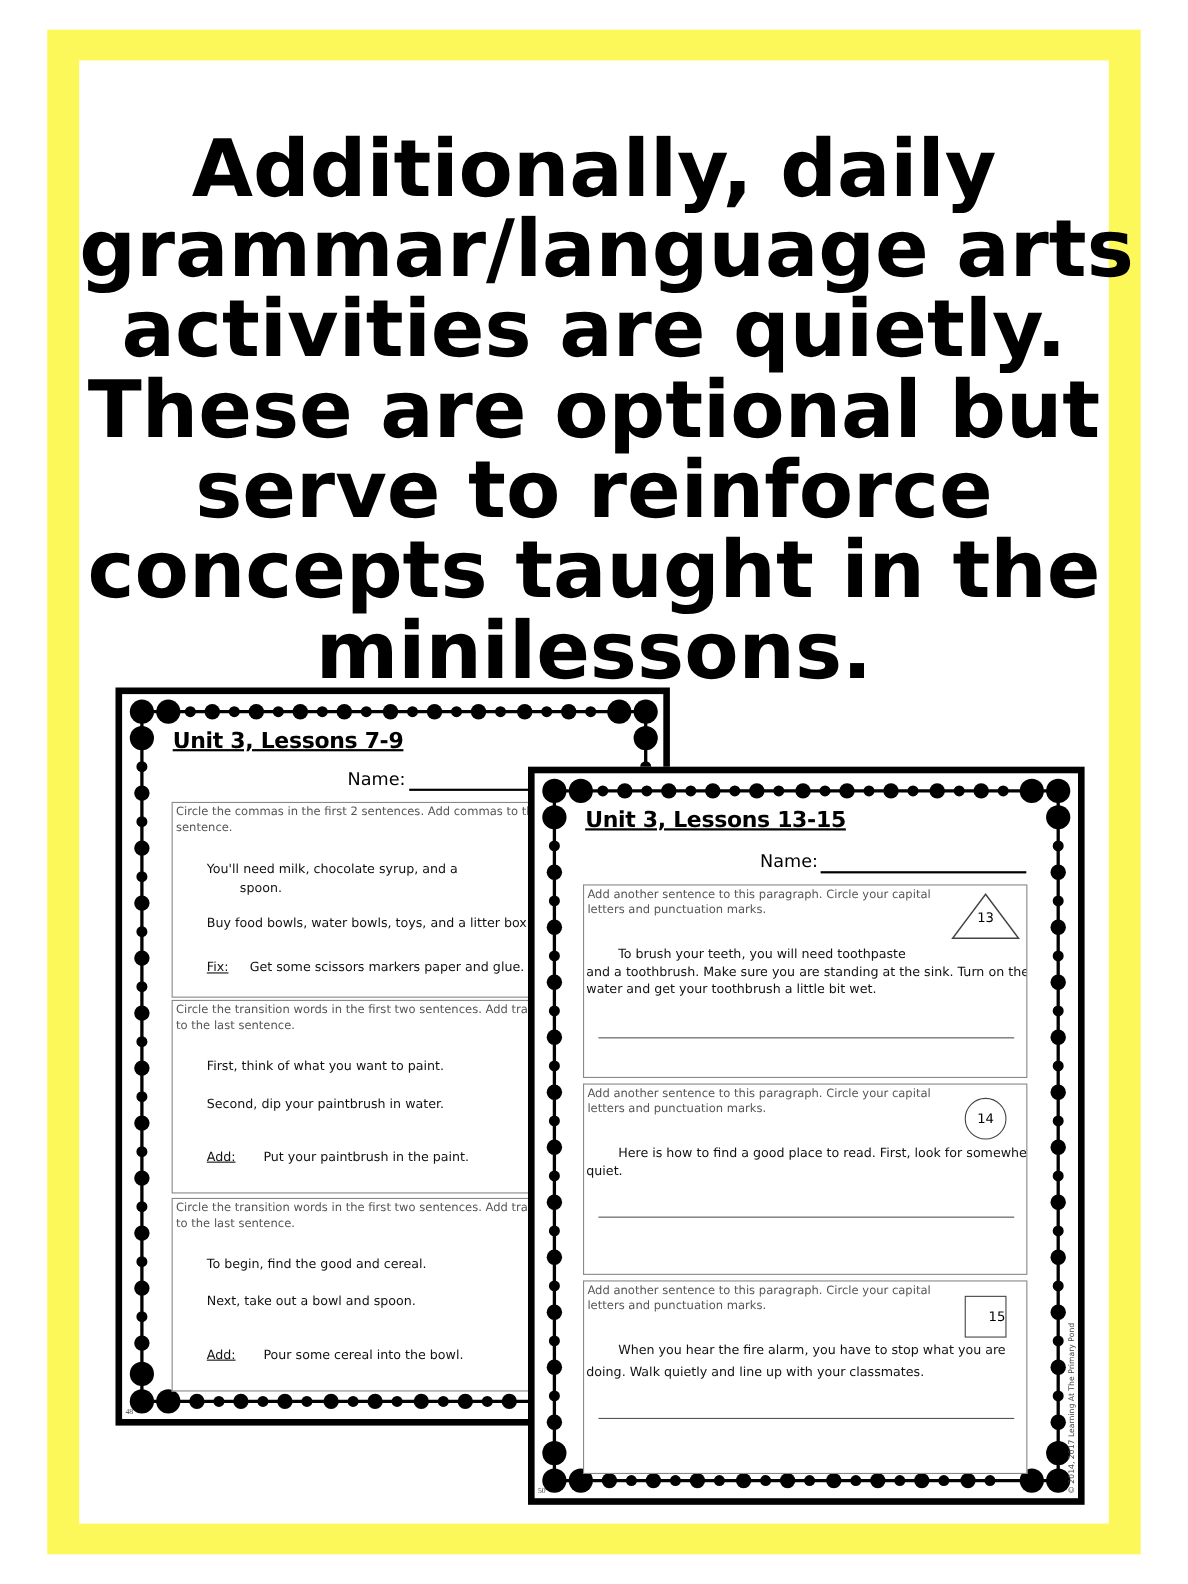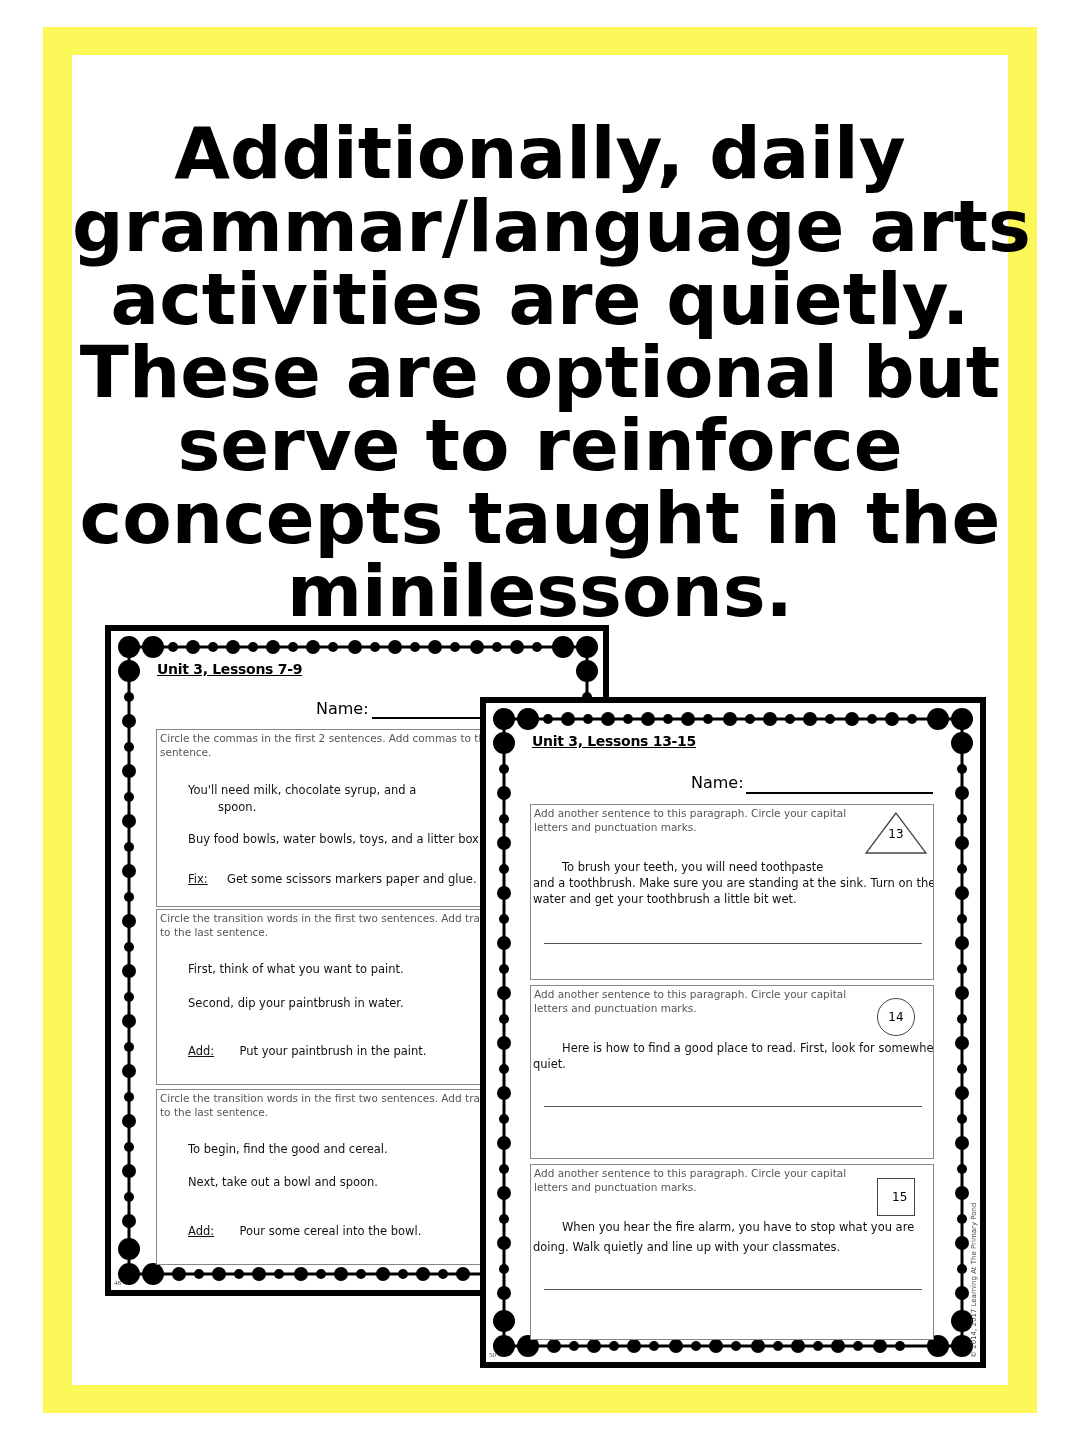--- a/index.html
+++ b/index.html
@@ -35,21 +35,21 @@
     }
     .page1 { left: 105px; top: 625px; width: 504px; height: 671px; }
     .page2 { left: 480px; top: 697px; width: 506px; height: 671px; }
 
     .dots { position: absolute; left: 0; top: 0; width: 100%; height: 100%; pointer-events: none; }
 
     .ws-title {
       position: absolute;
       font-family: "DejaVu Sans", sans-serif;
       font-weight: bold;
-      font-size: 14px;
+      font-size: 20px;
       text-decoration: underline;
       color: #000;
       white-space: nowrap;
       letter-spacing: -0.3px;
     }
     .ws-name {
       position: absolute;
       font-family: "DejaVu Sans", sans-serif;
       font-size: 16px;
       color: #000;
@@ -84,21 +84,21 @@
     .write-line { position: absolute; height: 1px; background: #555; }
 
     .badge-num {
       position: absolute;
       font-family: "DejaVu Sans", sans-serif;
       font-size: 12px;
       color: #000000;
       text-align: center;
     }
     .circle-badge { border: 1.3px solid #444; border-radius: 50%; display: flex; align-items: center; justify-content: center; }
-    .square-badge { border: 1.3px solid #444; display: flex; align-items: center; justify-content: flex-start; padding-left: 14px; }
+    .square-badge { border: 1.3px solid #444; display: flex; align-items: center; justify-content: flex-end; padding-left: 14px; }
 
     .pgnum {
       position: absolute;
       font-family: Liberation Serif, serif;
       font-size: 7px; color: #444;
     }
     .copyright {
       position: absolute;
       font-family: "DejaVu Sans", sans-serif;
       font-size: 7px; color: #444;

